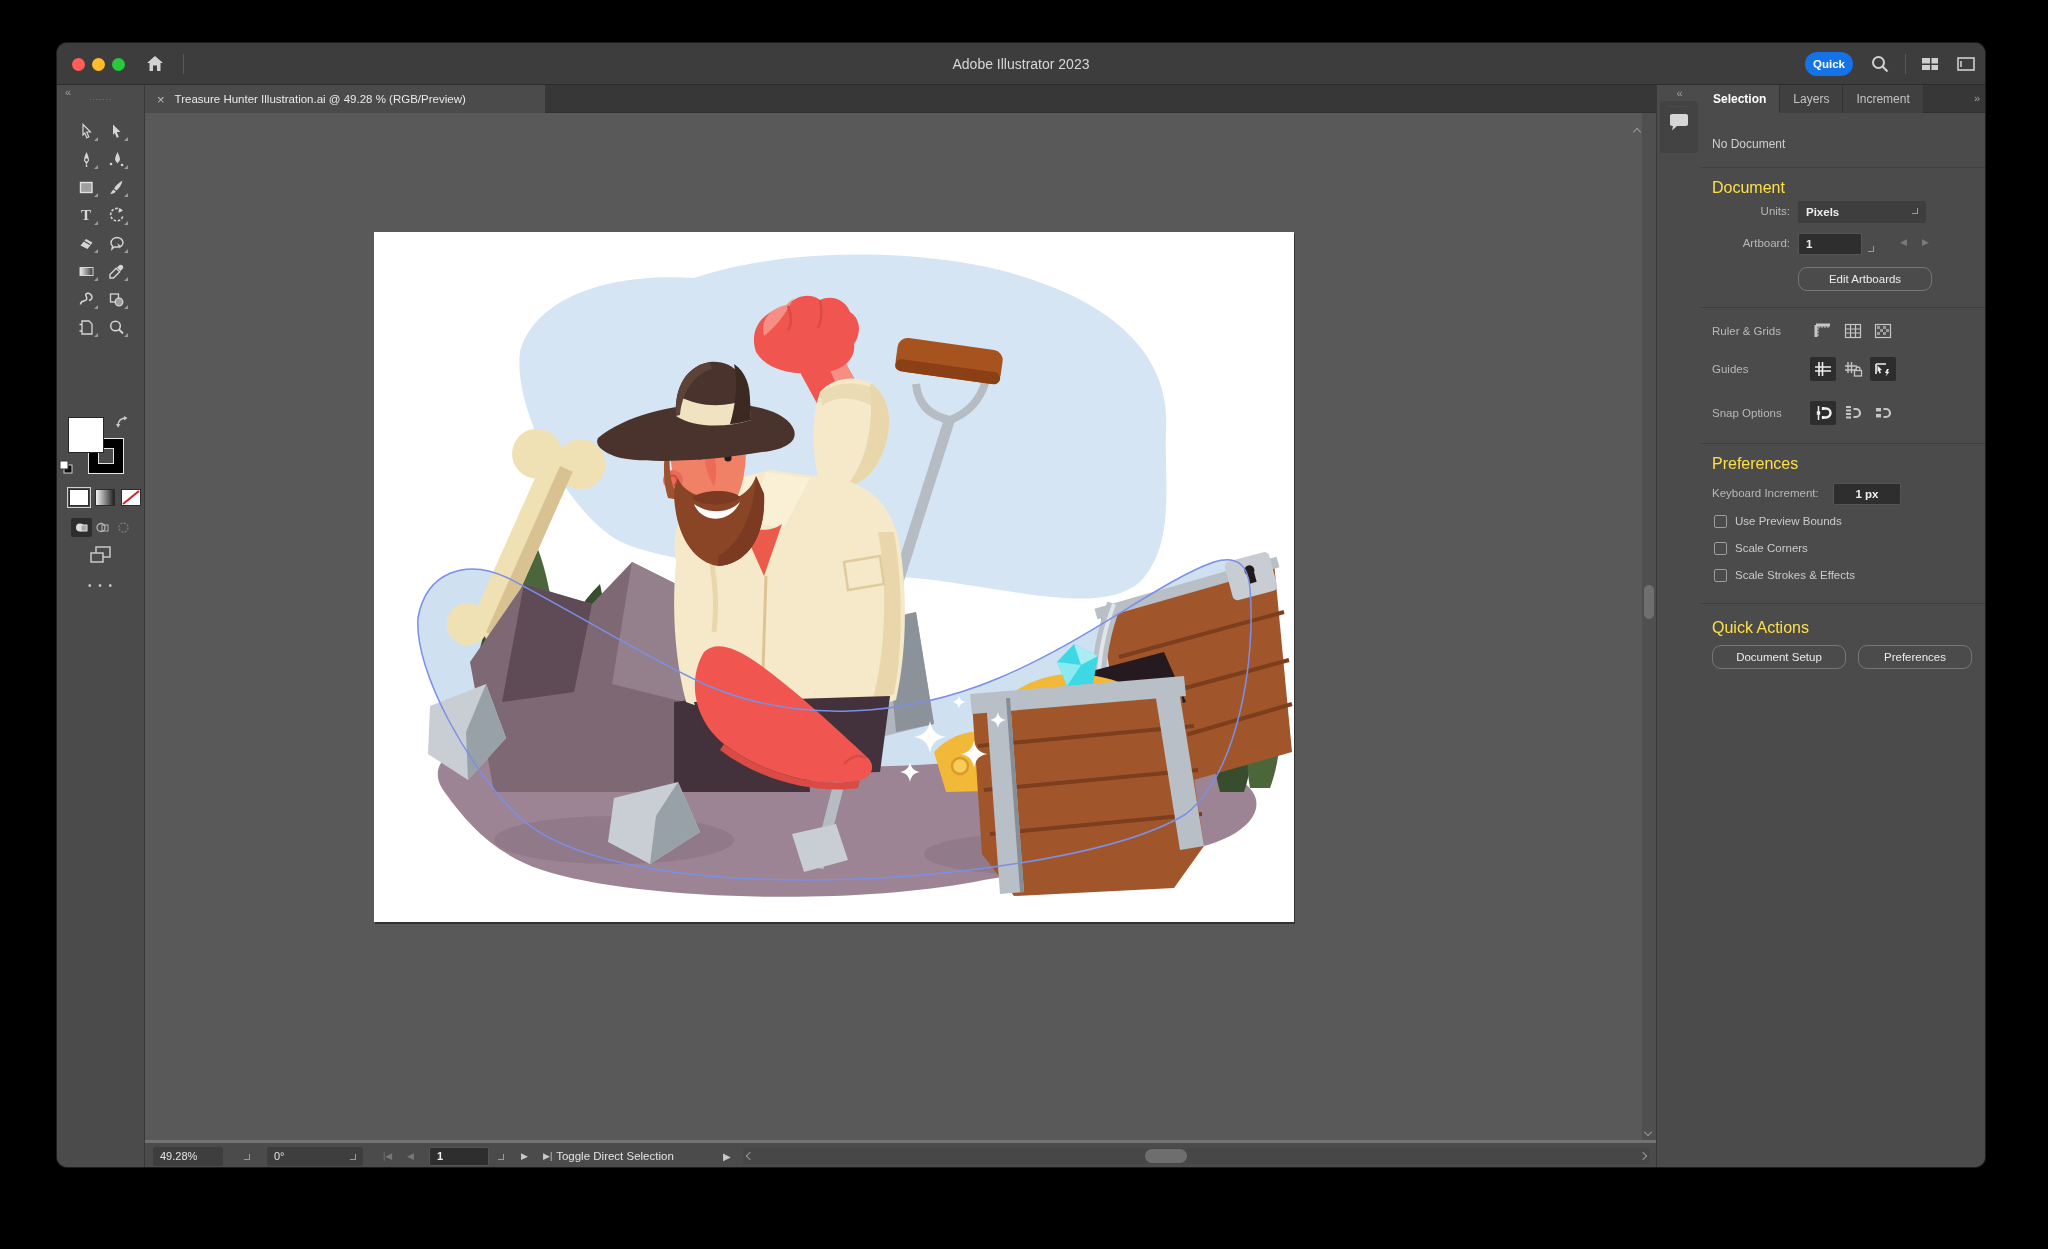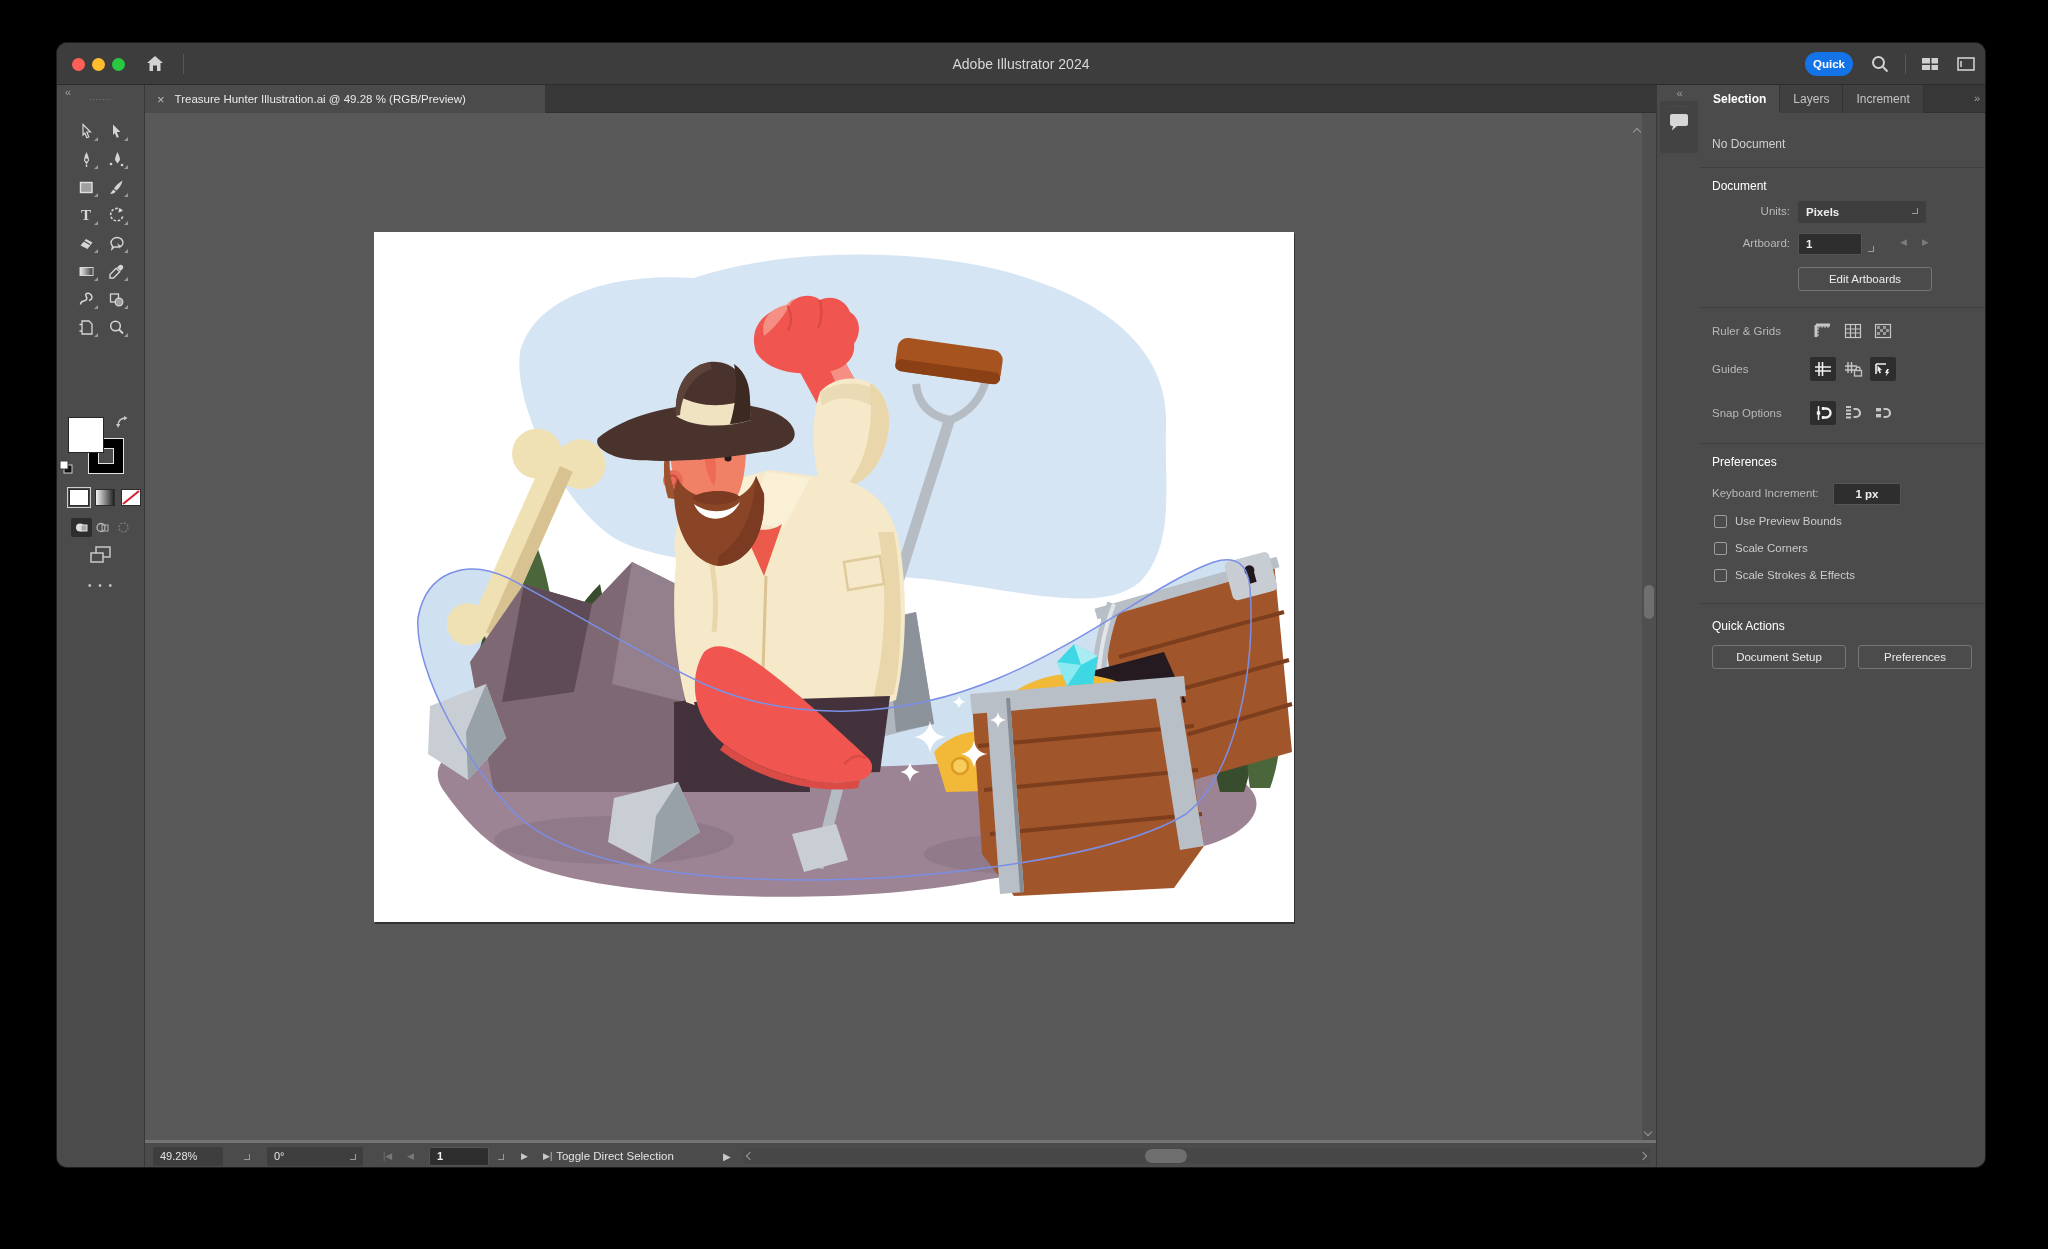--- a/index.html
+++ b/index.html
@@ -58,26 +58,26 @@
   .cs-grip{position:absolute;left:8px;top:3px;width:22px;color:#8d8d8d;font-size:6px;letter-spacing:1px;line-height:4px;overflow:hidden;height:4px;}
   .bubble-ic{position:absolute;left:8px;top:12px;}
   
   .panel{position:absolute;left:1643px;top:42px;bottom:0;width:285px;background:#4b4b4b;}
   .panel-tabs{position:absolute;left:0;top:0;width:100%;height:28px;background:#373737;display:flex;border-bottom:1px solid #303030;}
   .ptab{height:28px;line-height:28px;padding:0 13px;font-size:12px;color:#c3c3c3;background:#404040;border-right:1px solid #333;}
   .ptab.active{background:#4b4b4b;color:#fff;font-weight:bold;border-bottom:1px solid #4b4b4b;}
   .panel-expand{position:absolute;right:6px;top:0;height:28px;line-height:26px;}
   .panel-body{position:absolute;left:0;top:28px;right:0;bottom:0;font-size:12px;color:#c9c9c9;}
   .pdiv{position:absolute;left:0;width:100%;height:1px;background:#404040;}
-  .phead{position:absolute;left:12px;color:#ffffff;font-size:12px;}
+  .phead{position:absolute;left:12px;color:#fde047;font-size:16px;}
   .plabel{color:#b8b8b8;font-size:11.5px;}
   .pselect{position:absolute;height:22px;background:#3e3e3e;border-radius:2px;color:#eee;font-size:11.5px;font-weight:bold;line-height:22px;padding:0 8px;}
   .pselect .chev{position:absolute;right:8px;top:7px;}
   .pfield{position:absolute;height:22px;background:#2e2e2e;border:1px solid #555;border-radius:2px;color:#efefef;font-size:11.5px;font-weight:bold;line-height:20px;padding:0 7px;}
-  .pbtn{position:absolute;height:24px;border:1px solid #767676;border-radius:3px;color:#ececec;font-size:11.5px;text-align:center;line-height:22px;background:transparent;}
+  .pbtn{position:absolute;height:24px;border:1px solid #767676;border-radius:9px;color:#ececec;font-size:11.5px;text-align:center;line-height:22px;background:transparent;}
   .itile{width:26px;height:24px;display:flex;align-items:center;justify-content:center;border-radius:2px;}
   .itile.active{background:#2d2d2d;}
   .icon-row{position:absolute;left:110px;display:flex;gap:4px;}
   .cbox{position:absolute;left:14px;width:13px;height:13px;border:1px solid #9d9d9d;border-radius:2px;background:transparent;}
   .cbl{position:absolute;left:35px;color:#cscscs;color:#cbcbcb;font-size:11.5px;}
   
   .statusbar{position:absolute;left:88px;top:1097px;width:1511px;height:27px;background:#4b4b4b;border-top:3px solid #737373;color:#dcdcdc;font-size:11px;}
   .sfield{position:absolute;top:4px;height:19px;background:#3e3e3e;border-radius:2px;line-height:19px;padding:0 7px;color:#e4e4e4;}
   .schev{position:absolute;top:4px;width:20px;height:19px;display:flex;align-items:center;justify-content:center;}
   .snav{position:absolute;top:4px;height:19px;line-height:19px;font-size:9px;color:#c9c9c9;}
@@ -93,21 +93,21 @@
 </head>
 <body>
 
 <div class="screen">
  <div class="window">
 
   <div class="titlebar">
     <div class="tl" style="left:15px;background:#ff5f57"></div>
     <div class="tl" style="left:35px;background:#febc2e"></div>
     <div class="tl" style="left:55px;background:#28c840"></div>
-    <div class="win-title">Adobe Illustrator 2024</div>
+    <div class="win-title">Adobe Illustrator 2023</div>
     <div class="home-ic">
       <svg width="20" height="20" viewBox="0 0 20 20">
             <path d="M10 2 L18 9 H15.5 V17 H12 V11.5 H8 V17 H4.5 V9 H2 Z" fill="#d2d2d2"></path>
           </svg>
     </div>
     <div class="tb-div" style="left:126px"></div>
     <div class="share-btn">Quick</div>
     <div class="tb-icon" style="left:1812px">
       <svg width="22" height="22" viewBox="0 0 22 22">
             <circle cx="9.5" cy="9.5" r="5.5" fill="none" stroke="#d2d2d2" stroke-width="2"></circle>

